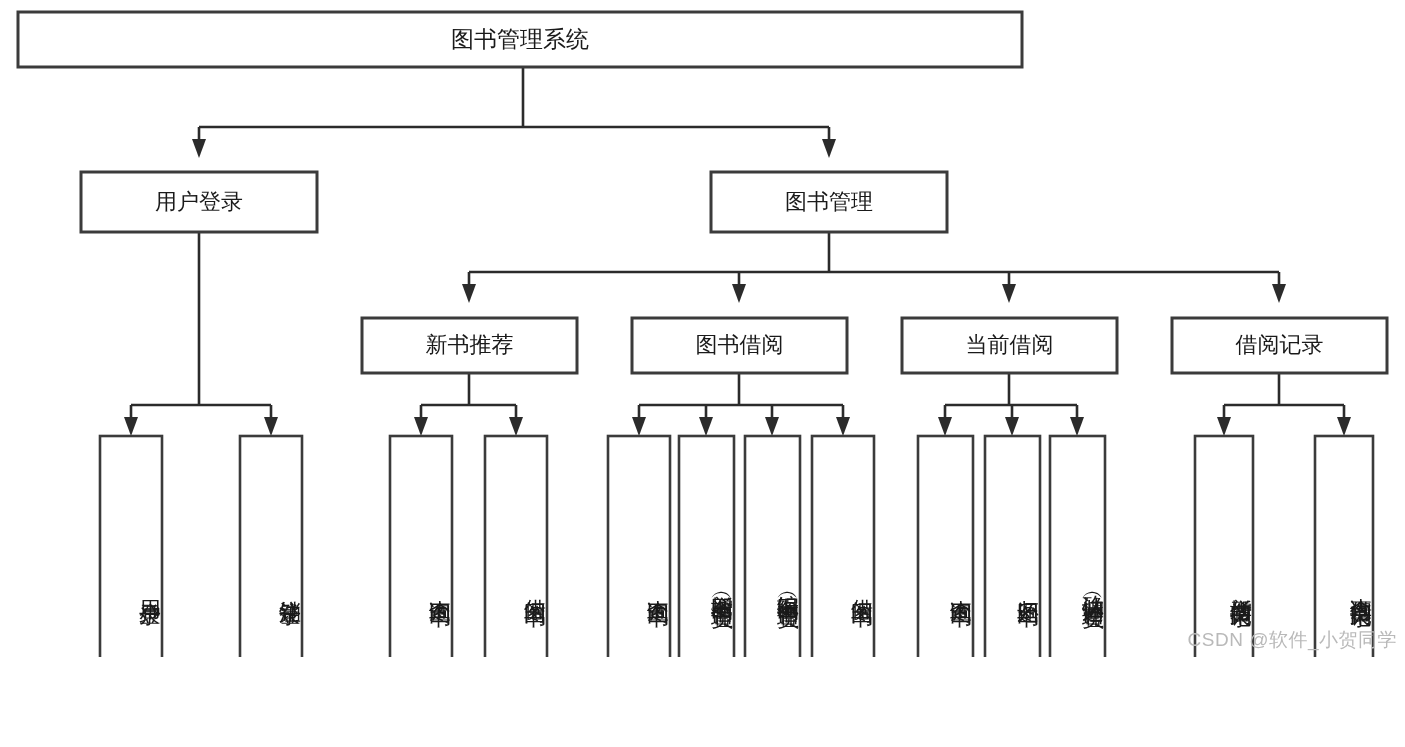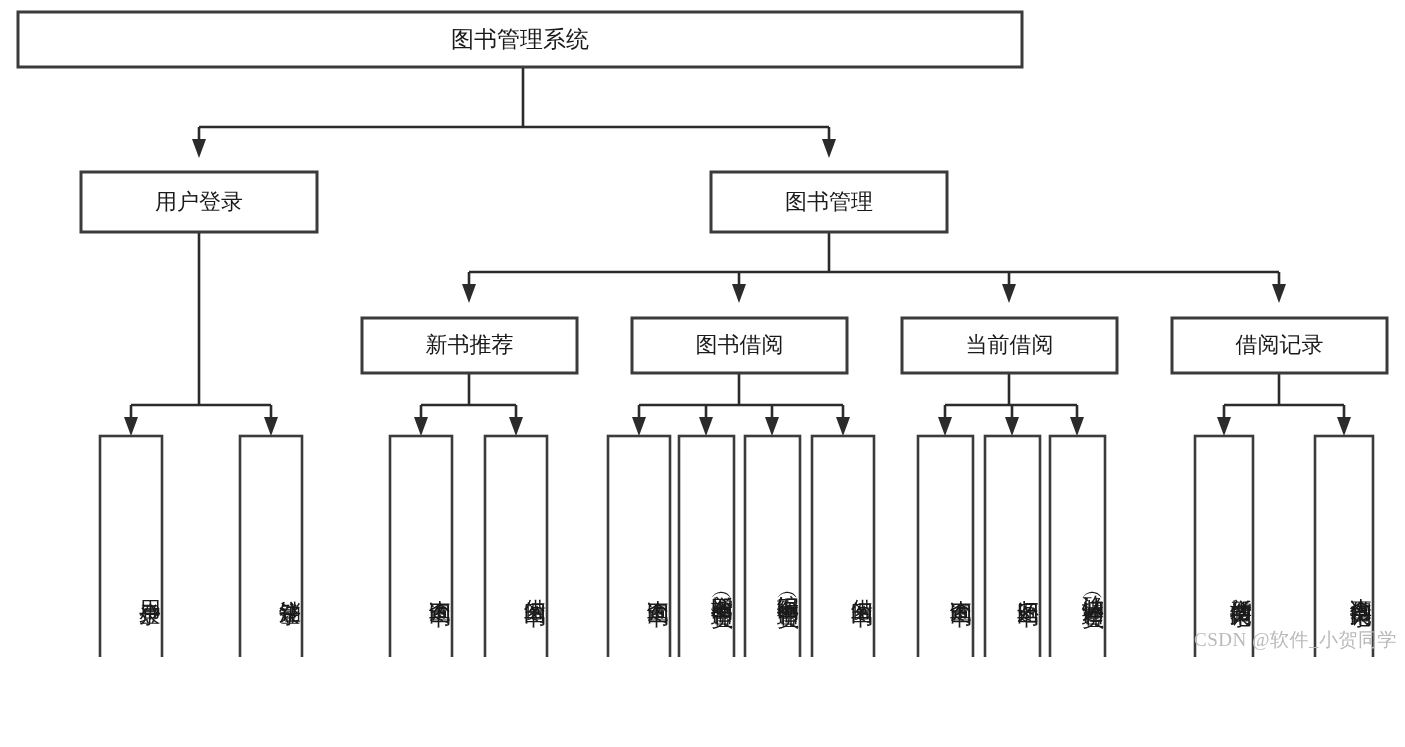--- a/index.html
+++ b/index.html
@@ -73,21 +73,21 @@
     display: flex;
     align-items: flex-start;
     justify-content: center;
     white-space: nowrap;
     pointer-events: none;
   }
   .watermark {
     position: absolute;
     right: 8px;
     bottom: 4px;
-    font-family: Liberation Serif, serif;
+    font-family: Liberation Sans, sans-serif;
     font-size: 19px;
     color: #b9b9b9;
     white-space: nowrap;
     letter-spacing: 0.5px;
   }
 </style>
 </head>
 <body>
 
 <div id="diagram-root">

